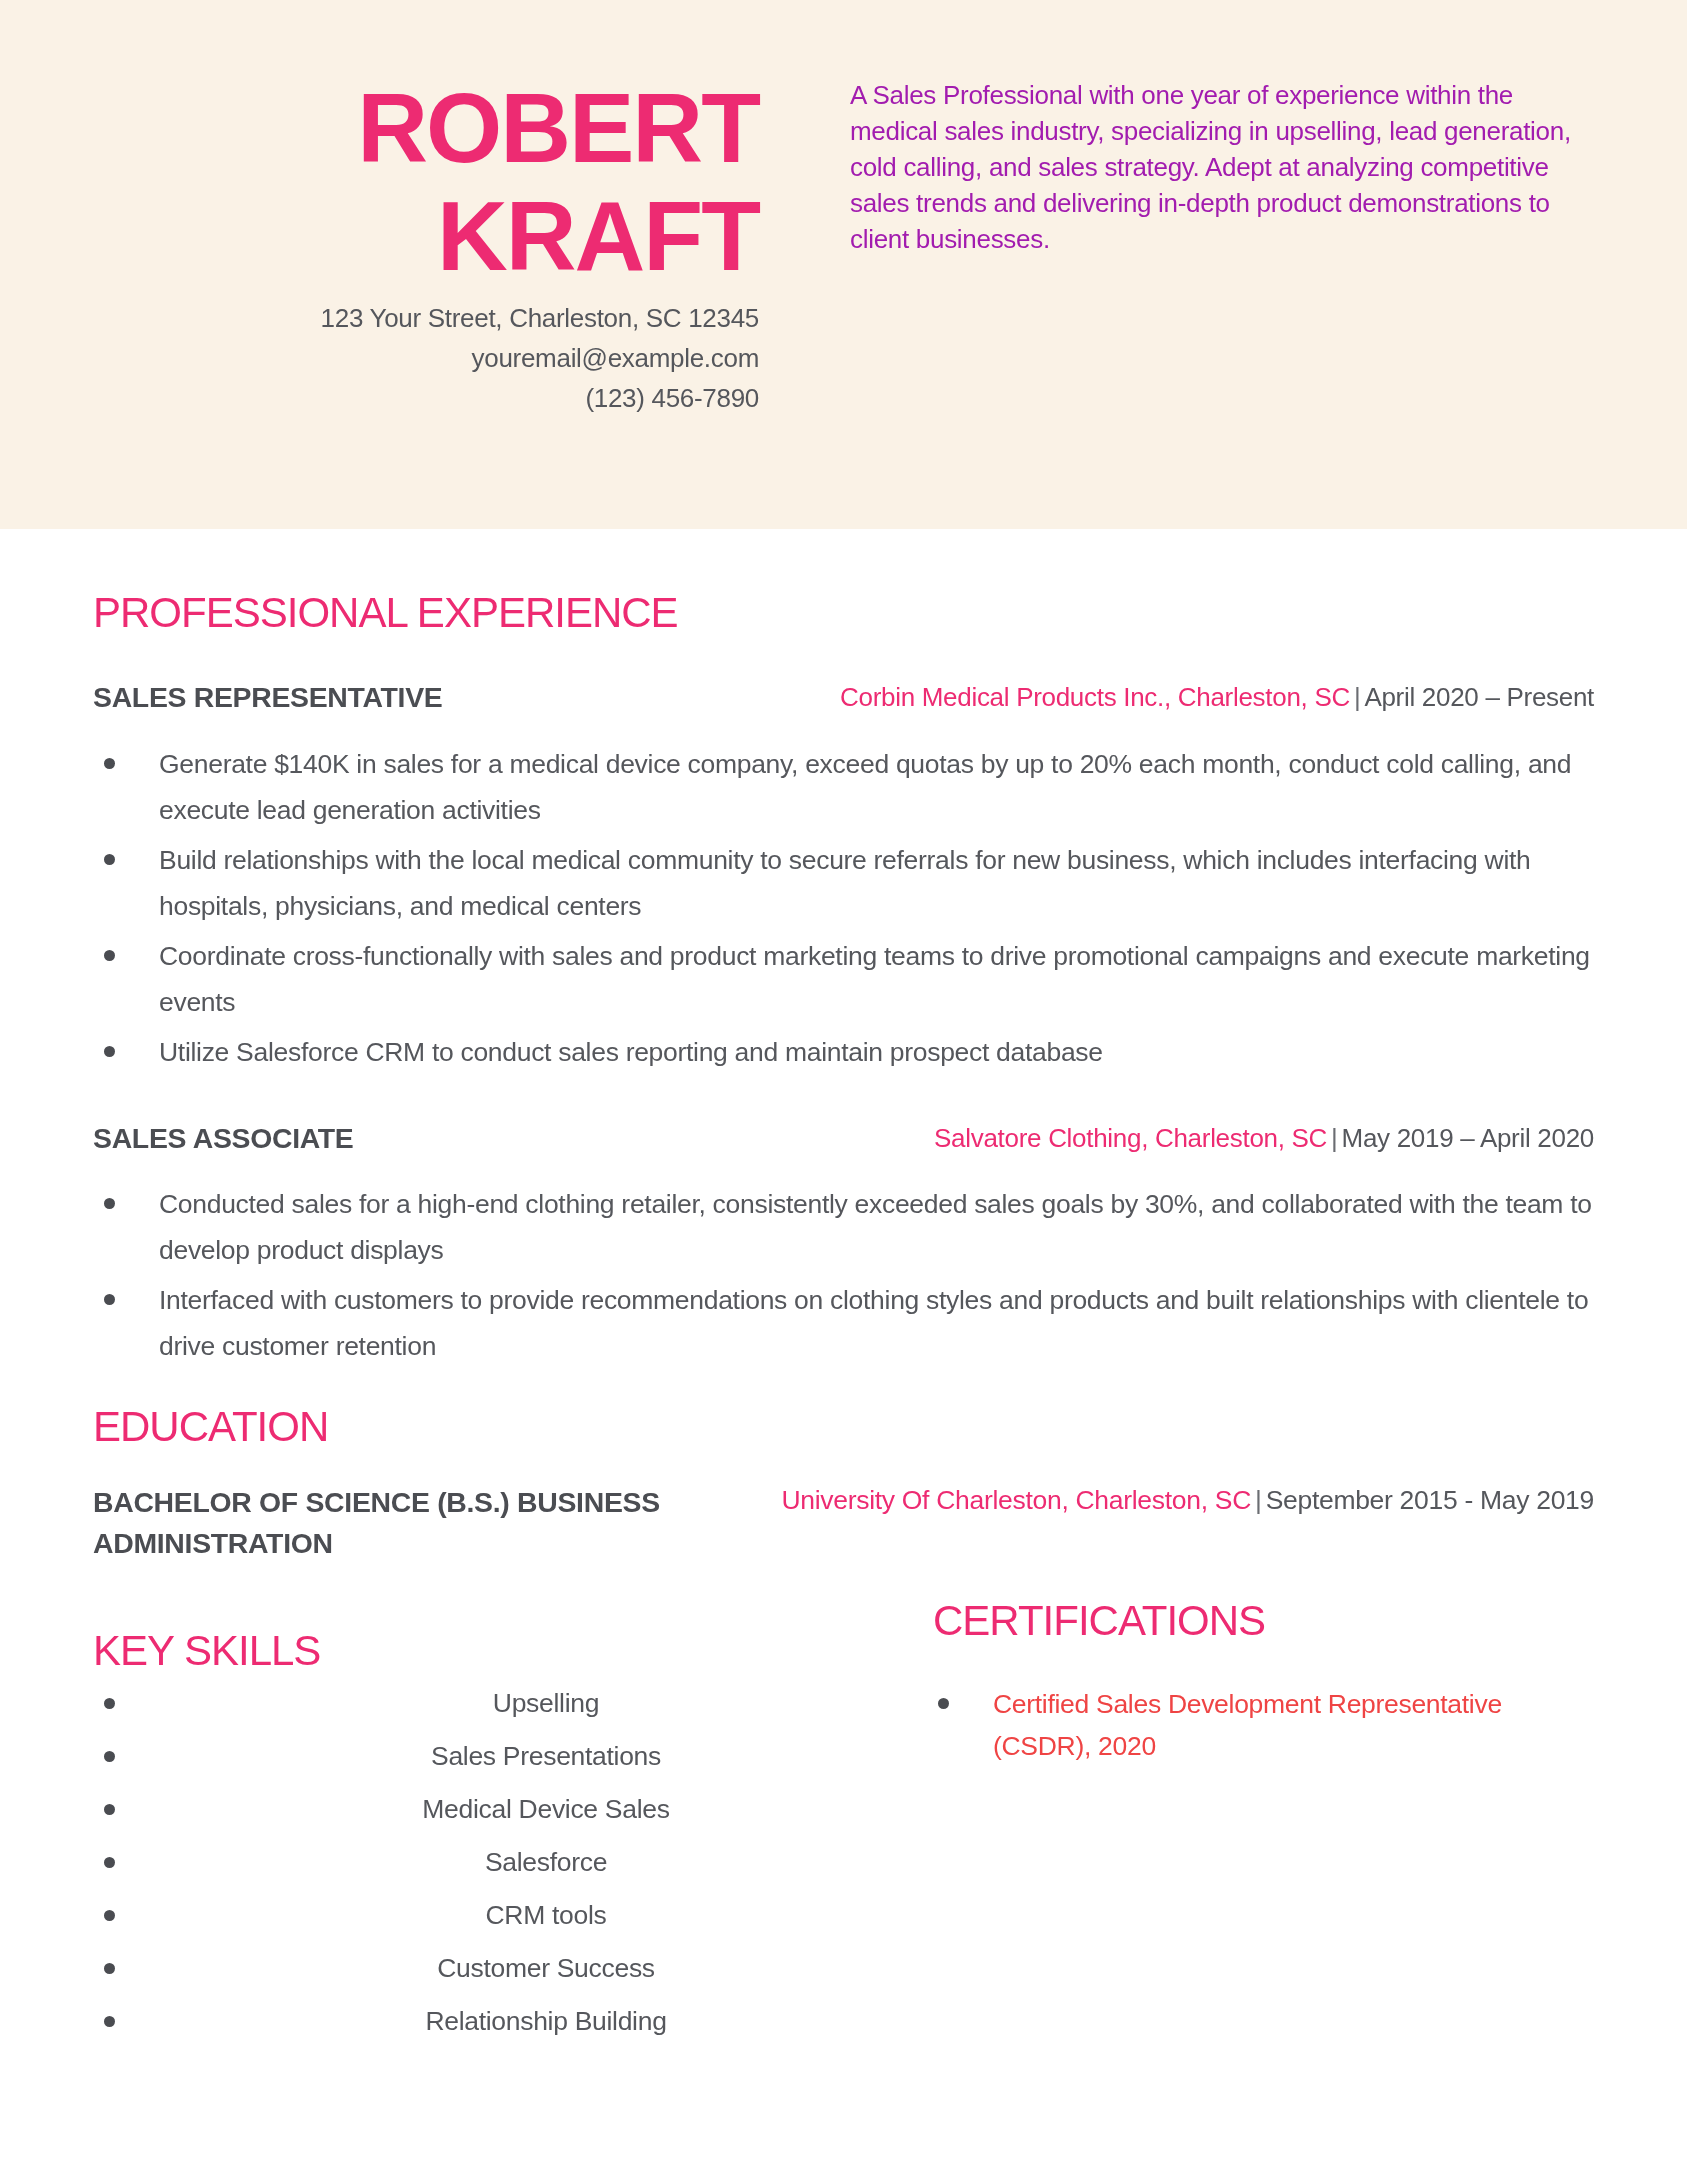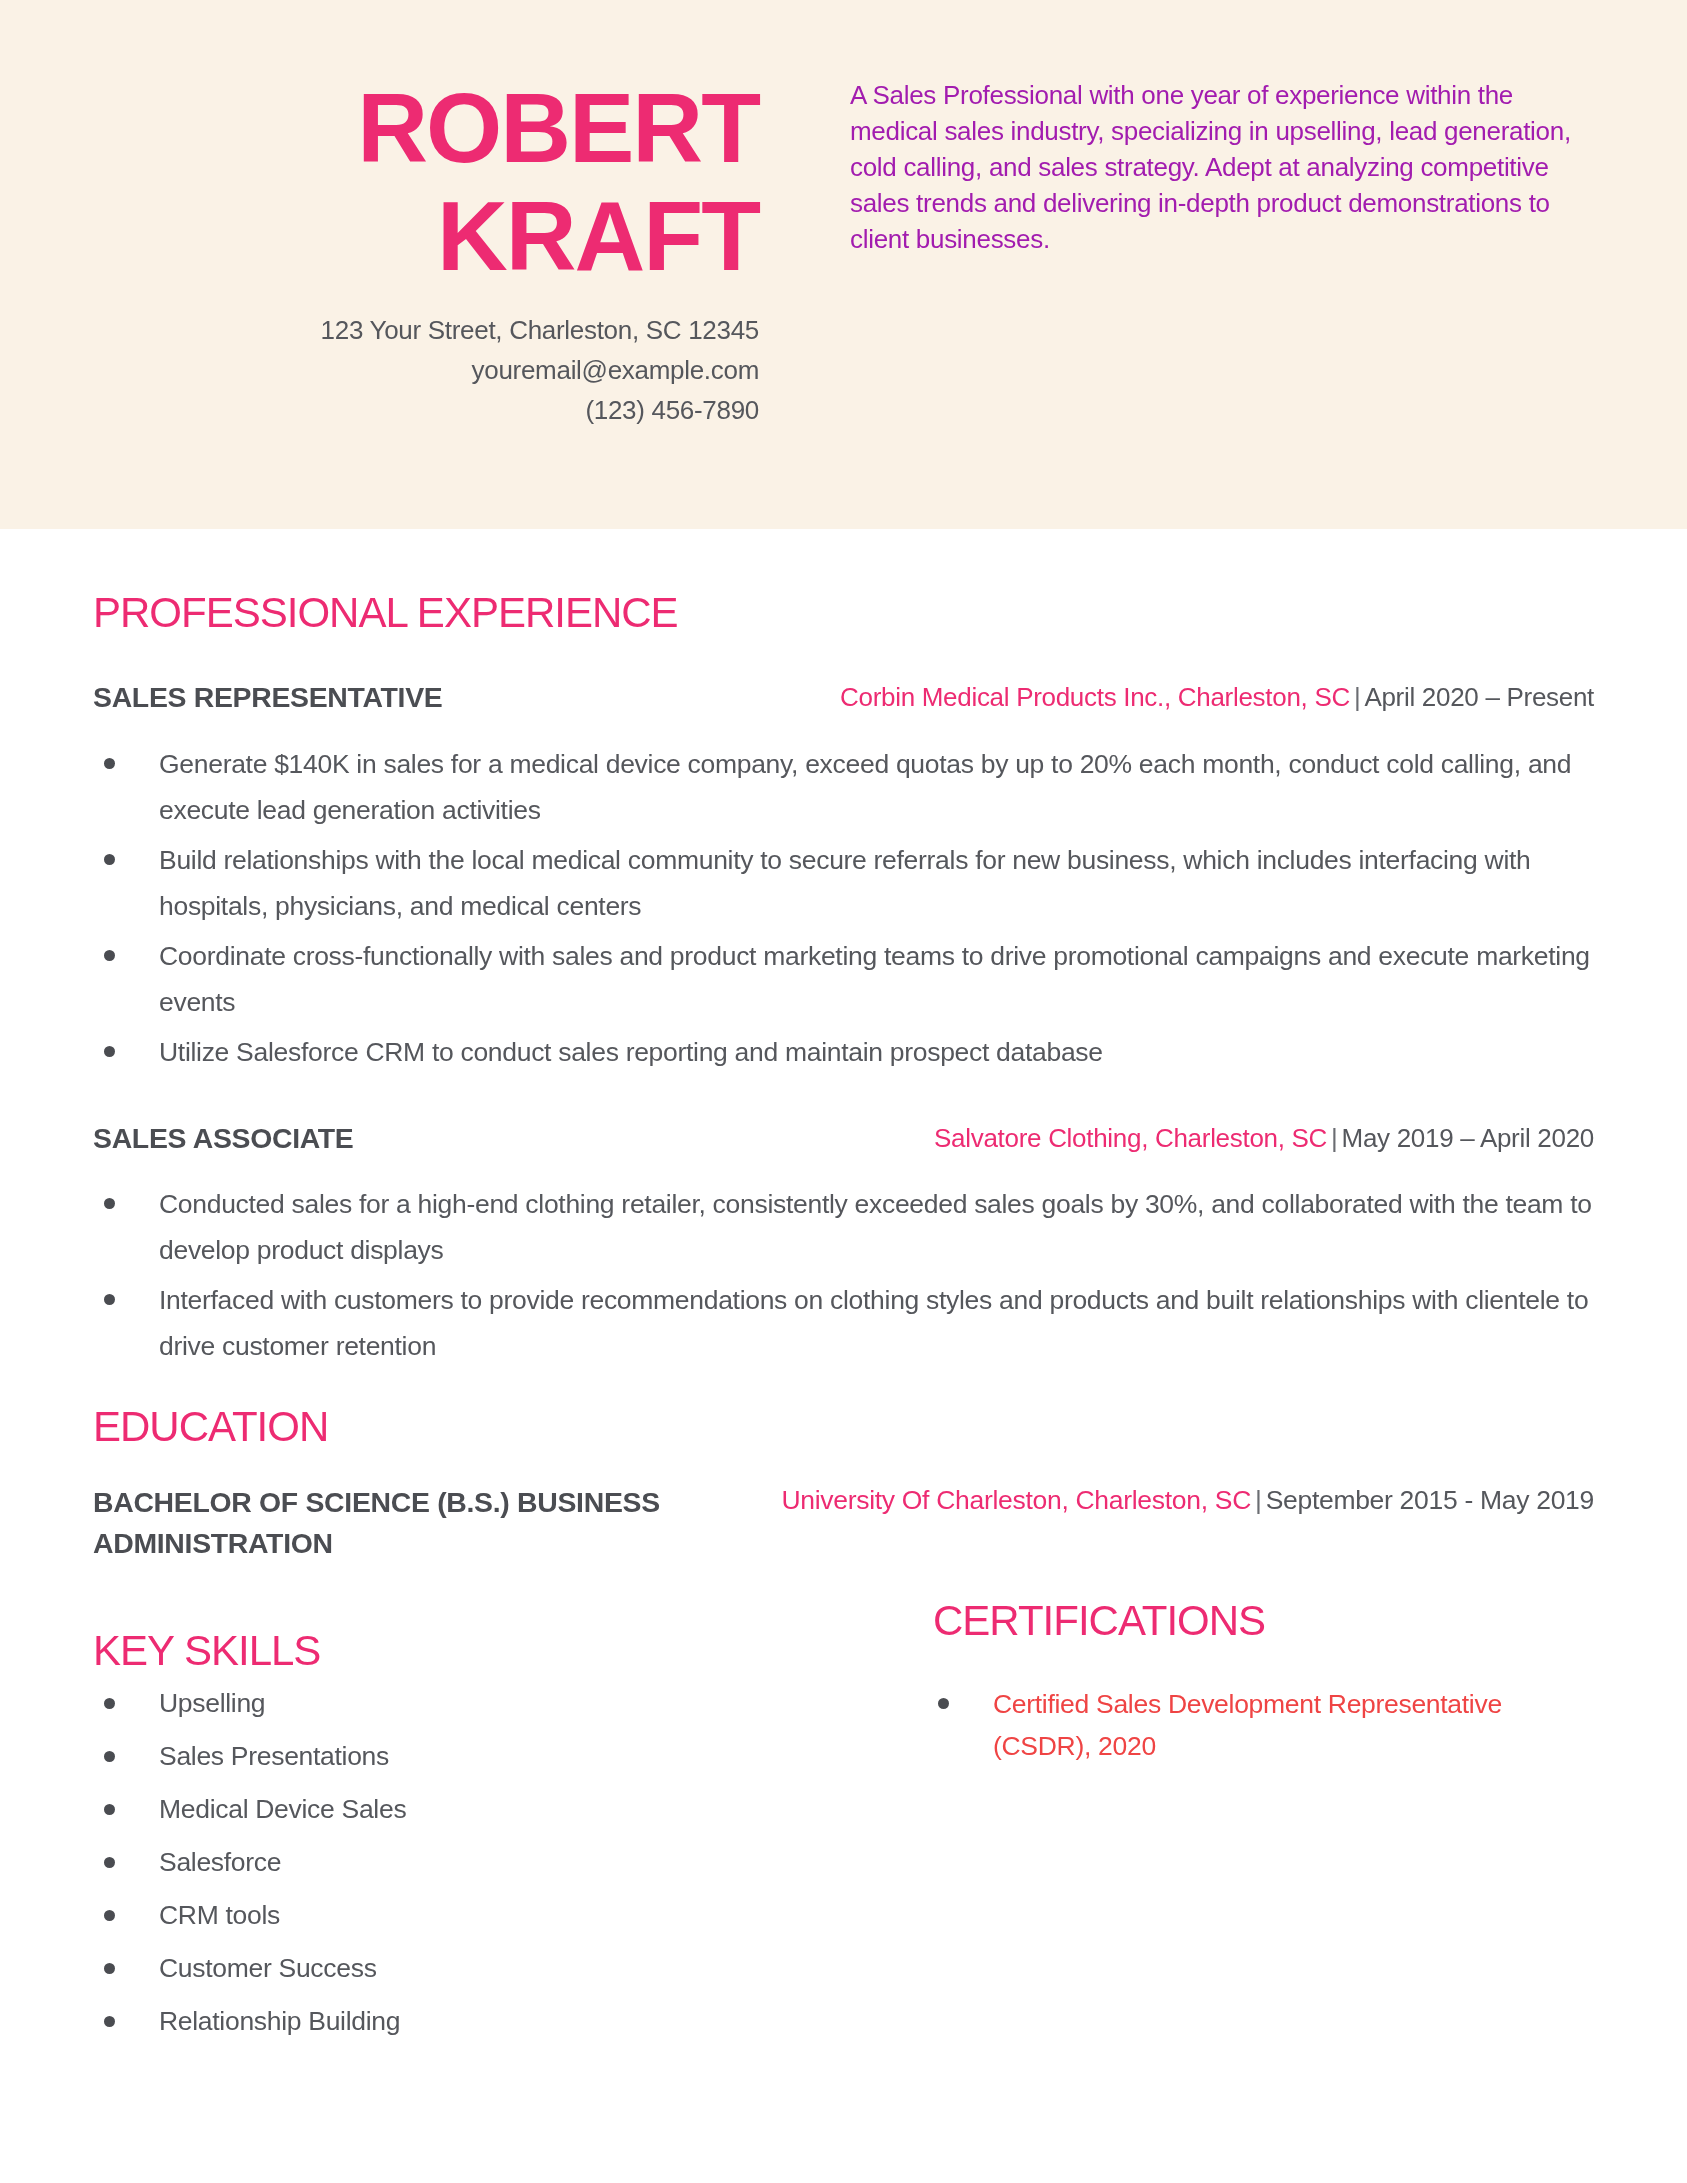--- a/index.html
+++ b/index.html
@@ -24,21 +24,21 @@
   }
   .header-left { flex: 0 0 666px; text-align: right; }
   .name {
     color: #ed2b72;
     font-size: 98px;
     line-height: 108px;
     font-weight: 700;
     letter-spacing: -2px;
   }
   .contact {
-    margin-top: 20px;
+    margin-top: 8px;
     font-size: 26px;
     line-height: 40px;
     color: #55575c;
   }
   .header-right {
     flex: 1;
     padding-top: 2.6px;
     font-size: 26px;
     line-height: 36px;
     color: #a21caf;
@@ -132,20 +132,21 @@
   .bottom-right { flex: 1; padding-top: 36px; }
 
   ul.skills-list { list-style: none; margin-top: 16px; }
   .skills-list li {
     position: relative;
     padding-left: 66px;
     font-size: 26.5px;
     line-height: 30px;
     margin-bottom: 23px;
     color: #55575c;
+    text-align: center;
   }
   .skills-list li::before {
     content: "";
     position: absolute;
     left: 11.2px;
     top: 10px;
     width: 11.2px;
     height: 11.2px;
     border-radius: 50%;
     background: #4a4c51;

